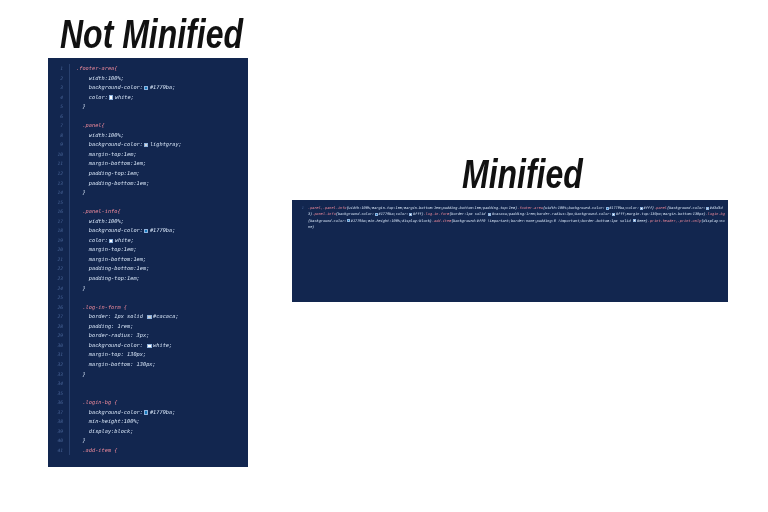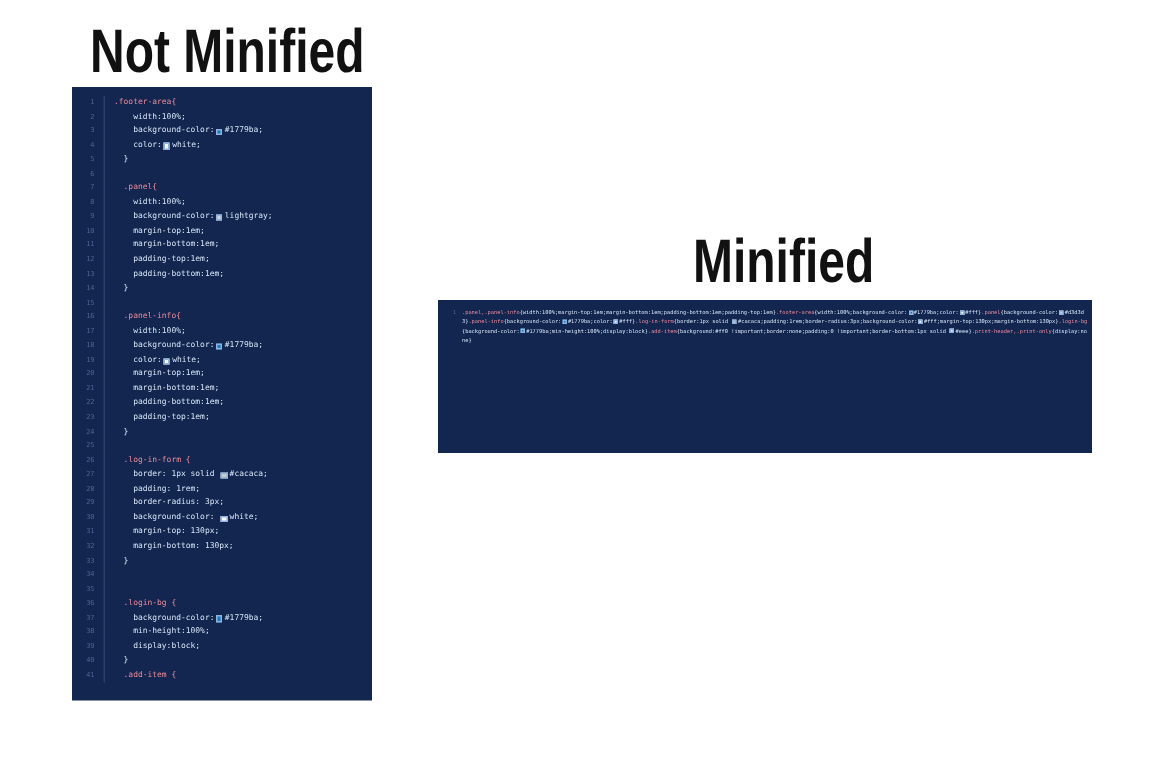--- a/index.html
+++ b/index.html
@@ -1,20 +1,20 @@
 <!DOCTYPE html>
 <html><head>
 <meta charset="utf-8">
 <style>
   html,body{margin:0;padding:0;}
   body{
     width:768px;height:512px;background:#ffffff;overflow:hidden;
     font-family:"Liberation Sans",sans-serif;position:relative;
   }
-  .stage{position:absolute;inset:0;}
+  .stage{position:absolute;inset:0;font-style:italic;}
 
   
   .heading{
     position:absolute;
     font-family:"Liberation Sans",sans-serif;
     font-weight:bold;
     color:#111111;
     white-space:nowrap;
     transform:scaleX(0.78);
     transform-origin:left center;

